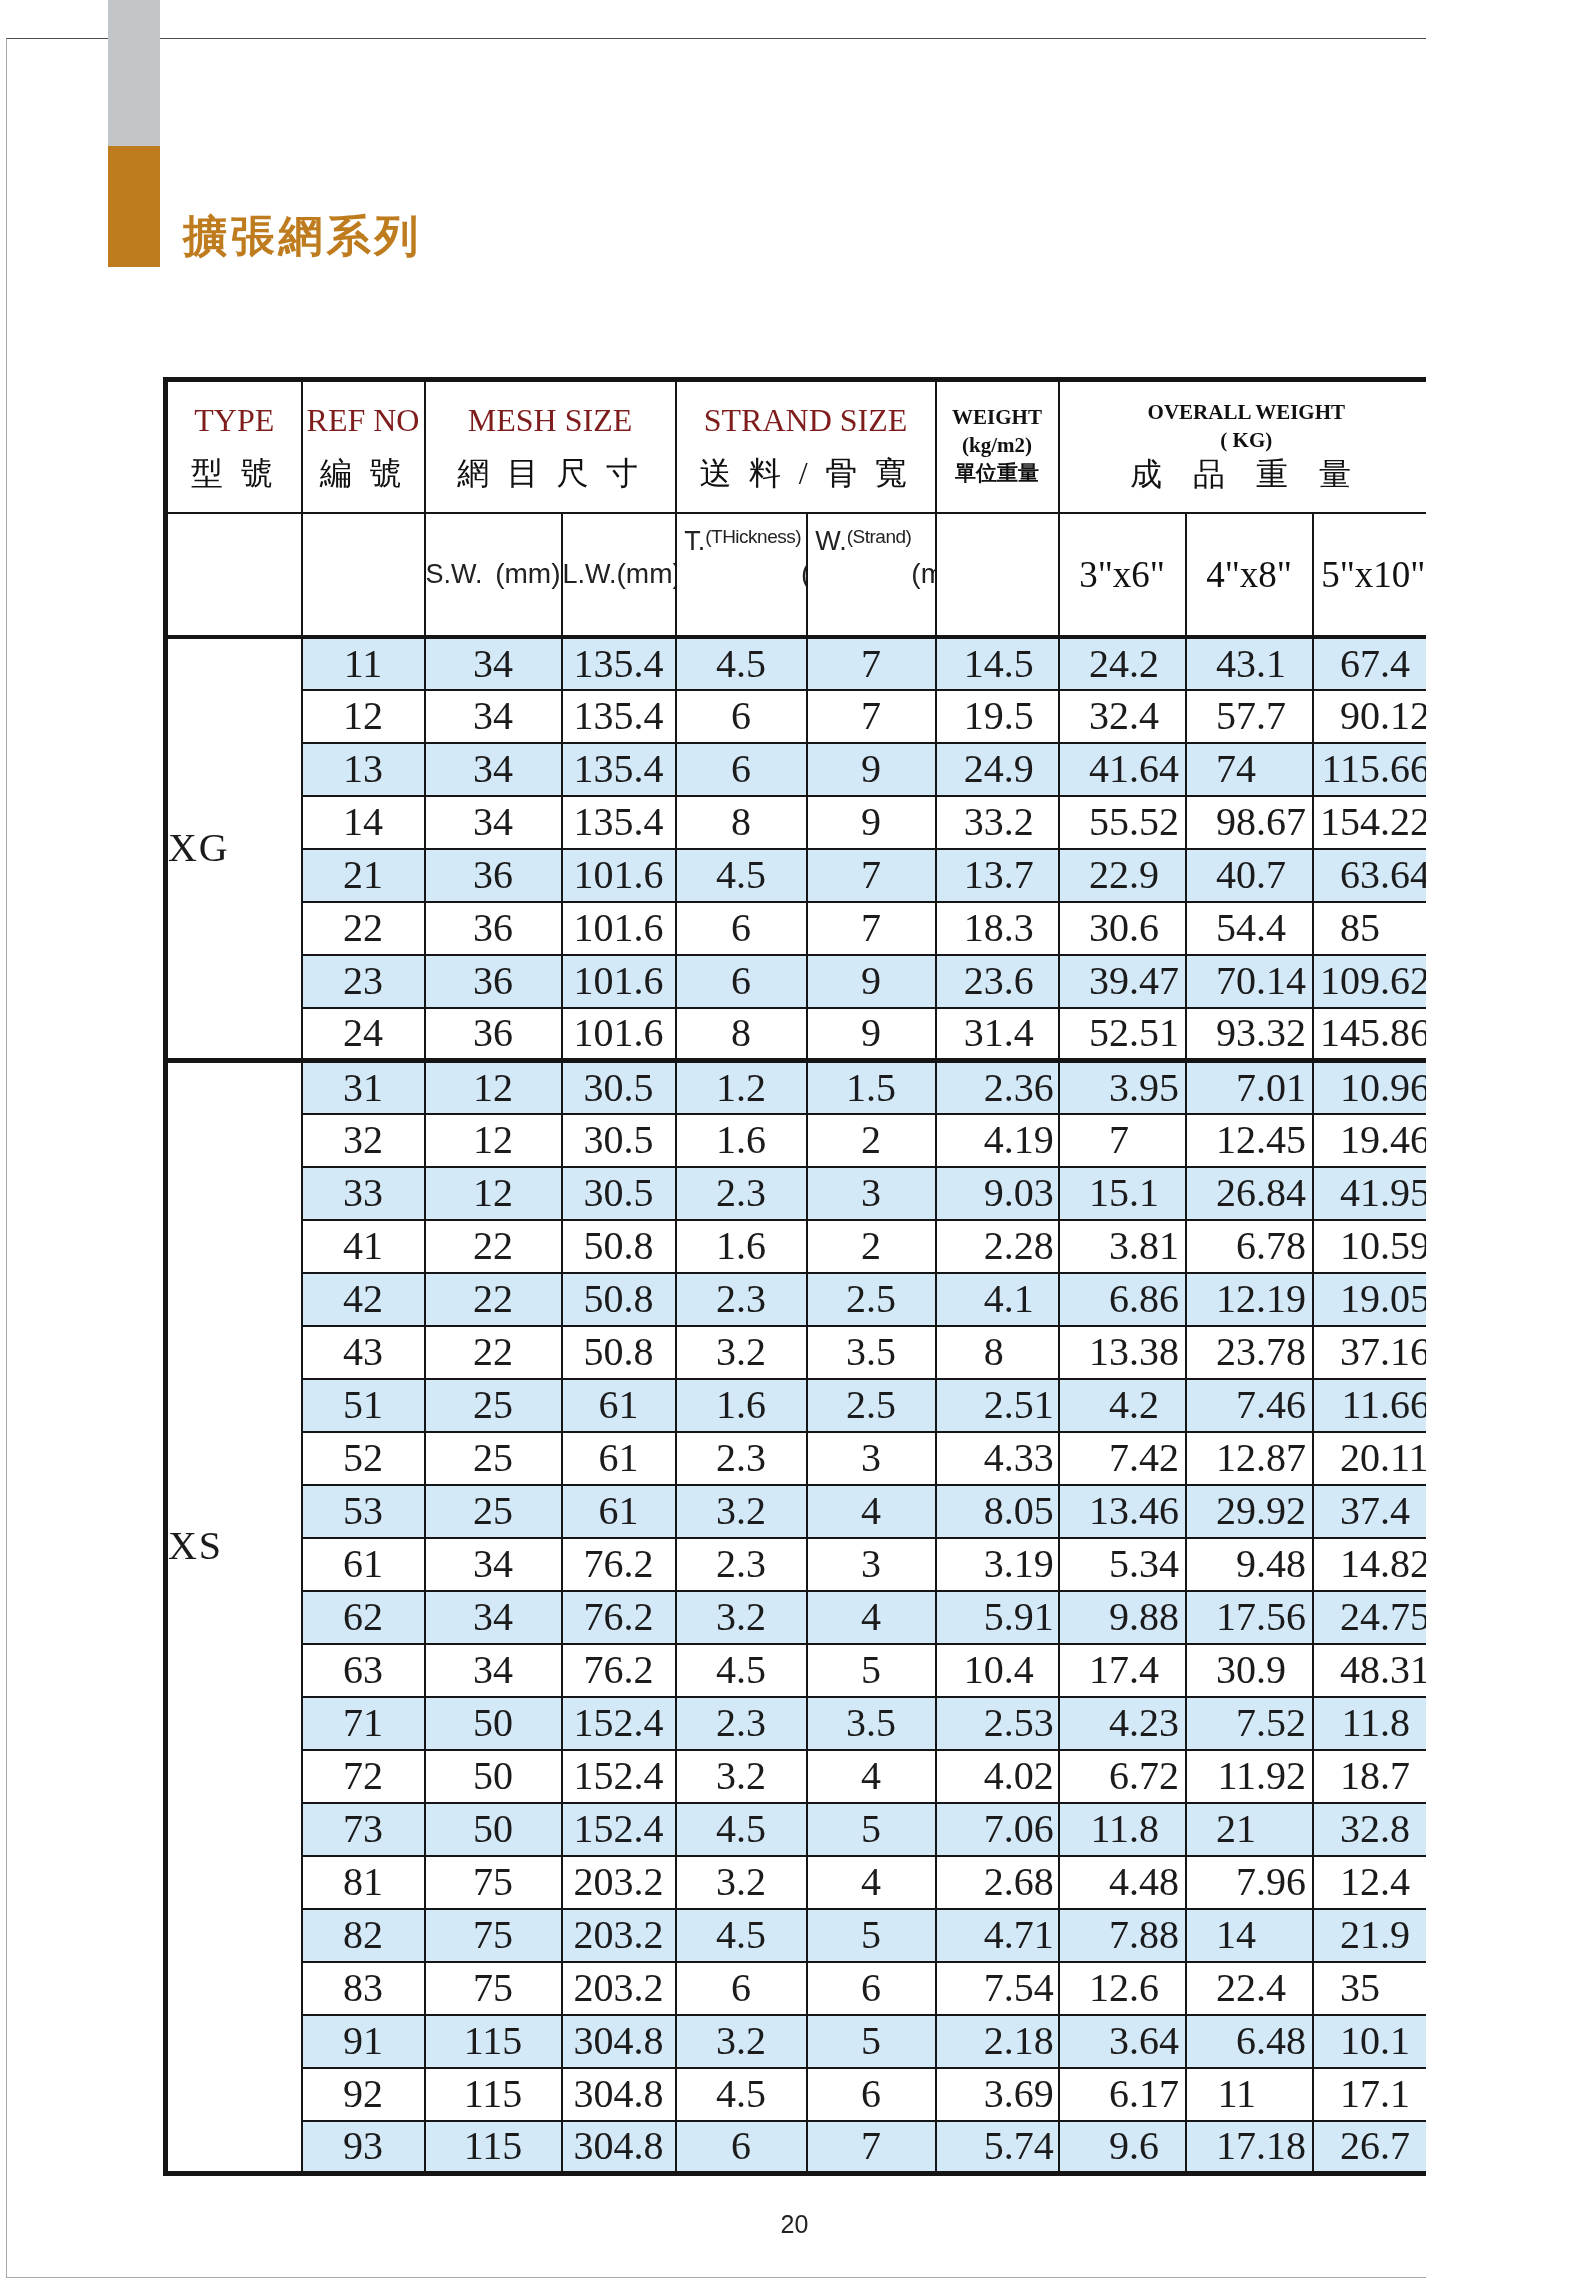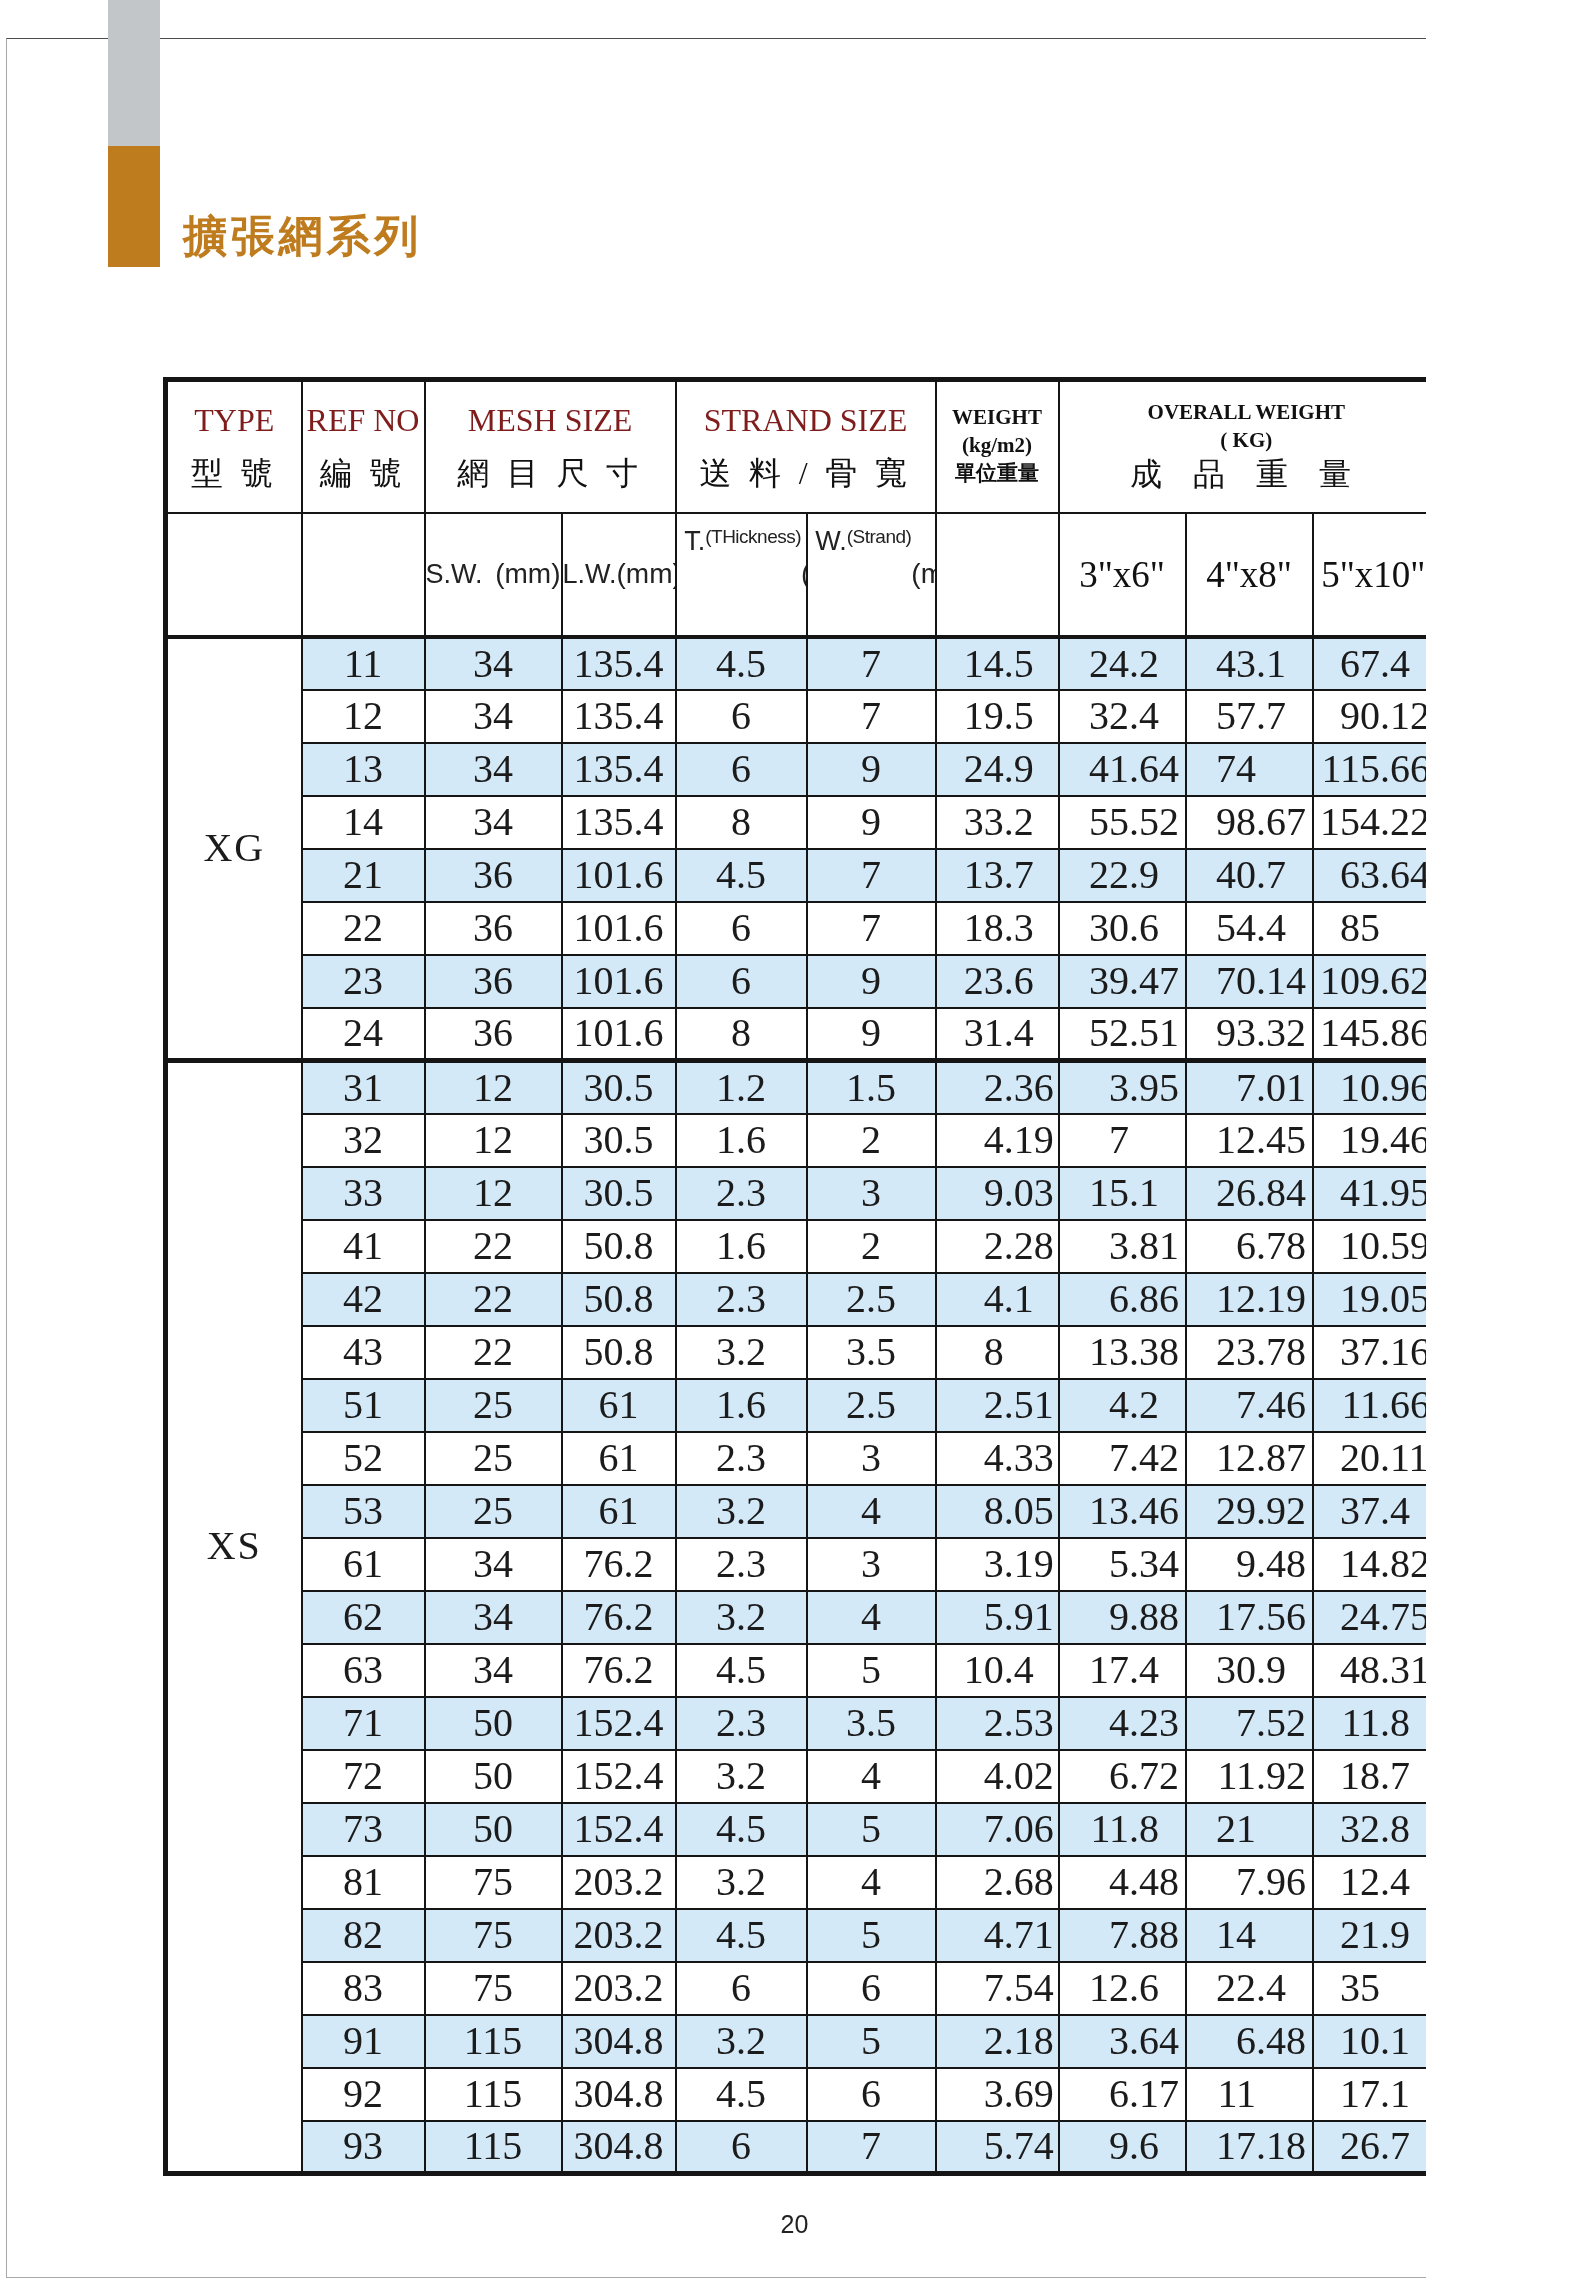--- a/index.html
+++ b/index.html
@@ -33,21 +33,21 @@
   .subcell{display:flex;flex-direction:row;justify-content:space-between;align-items:center;
            height:96px;padding:12.5px 0;font-family:"Liberation Sans","DejaVu Sans",sans-serif;color:#222;}
   .subcell.left{align-items:flex-start;padding-left:7.7px;padding-right:1.9px;}
   .sub-main{font-size:27px;}
   .sub-note{font-size:19px;letter-spacing:-0.5px;text-align:center;}
   .sub-unit{font-size:28px;align-self:center;}
   .size-label{font-size:37px;color:#111;text-align:center;display:block;}
   
   .spec-table tbody td{font-size:40px;color:#1b1b1b;text-align:center;vertical-align:middle;background:#fff;line-height:1;}
   .spec-table tbody tr.alt td{background:var(--row-blue,#d4e9f8);}
-  .spec-table td.type-cell{background:#fff;vertical-align:middle;text-align:center;}
+  .spec-table td.type-cell{background:#fff;vertical-align:middle;text-align:left;}
   .spec-table tbody tr.alt td.type-cell{background:#fff;}
   .type-label{font-size:40px;letter-spacing:1.9px;display:inline-block;}
   .type-label.s-XS{transform:translateY(-77px);margin-top:12px;}
   .numcol .num{display:flex;width:100%;padding:0 3.8px;box-sizing:border-box;}
   .numcol .ip{flex:0 0 56%;text-align:right;}
   .numcol .fp{flex:1;text-align:left;}
   .page-number{position:absolute;top:2210px;left:0;width:1589px;text-align:center;font-size:25px;
                color:#222;font-family:"Liberation Sans","DejaVu Sans",sans-serif;}
 </style>
 </head>

